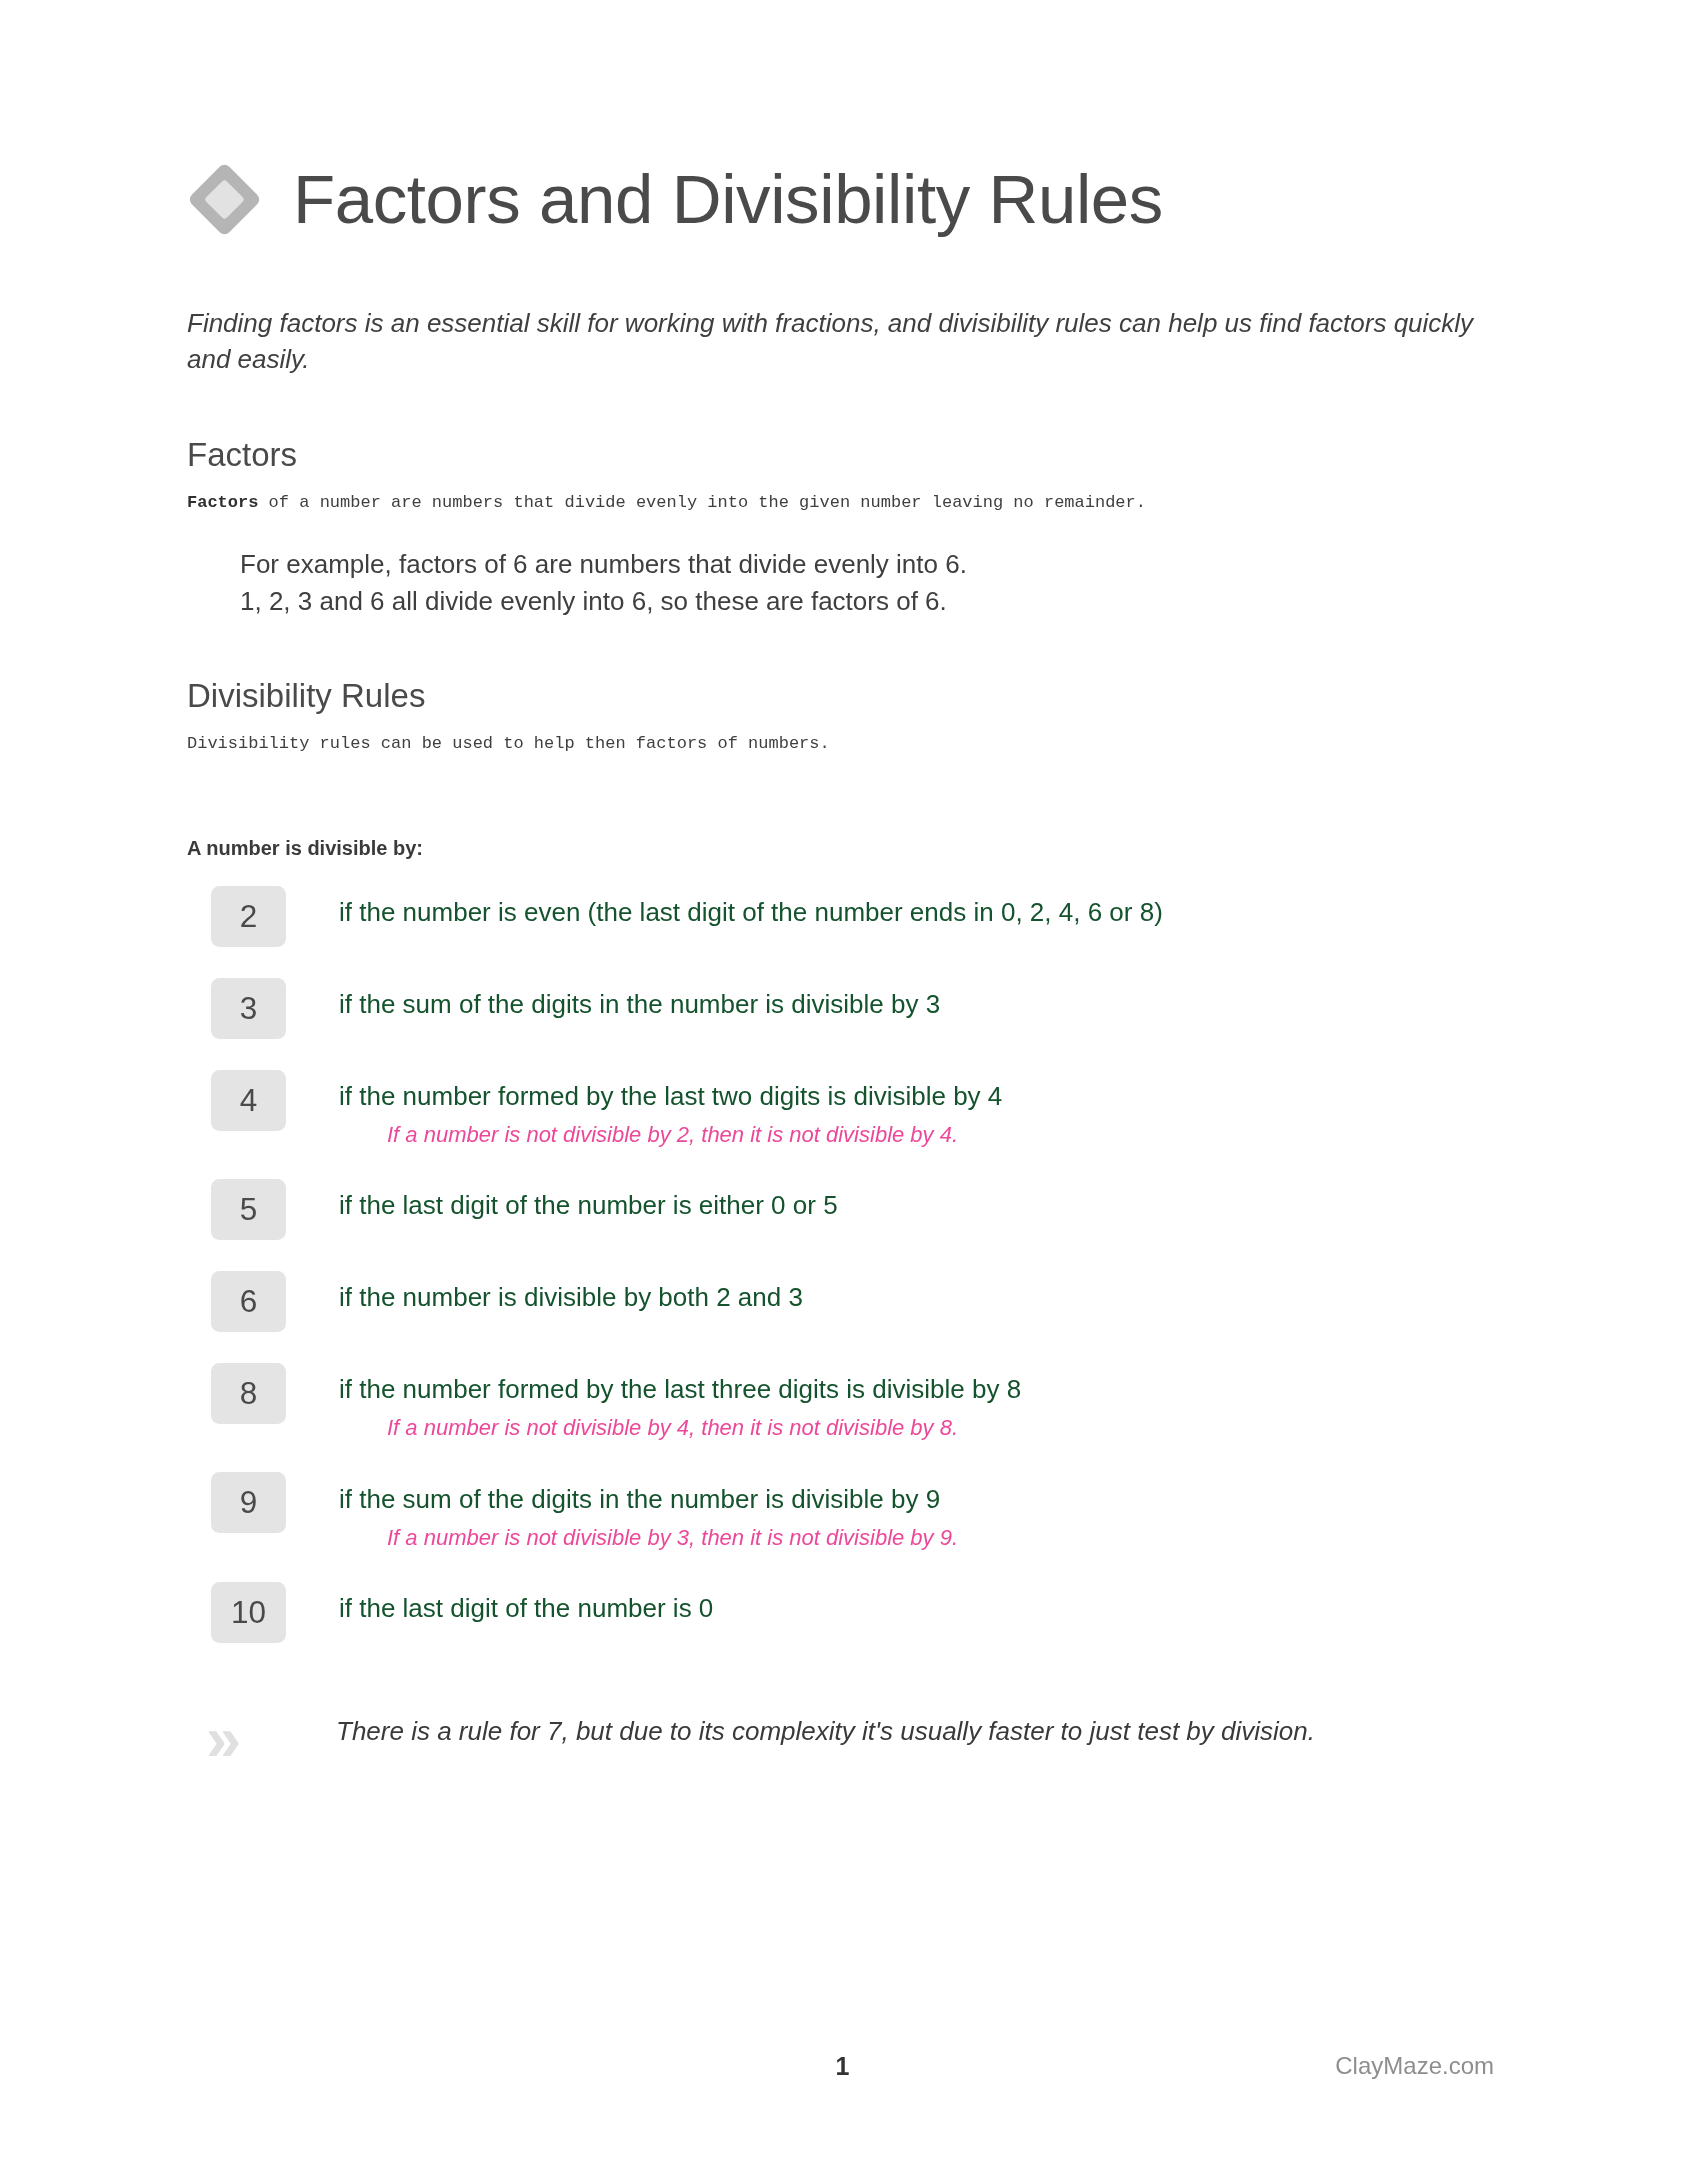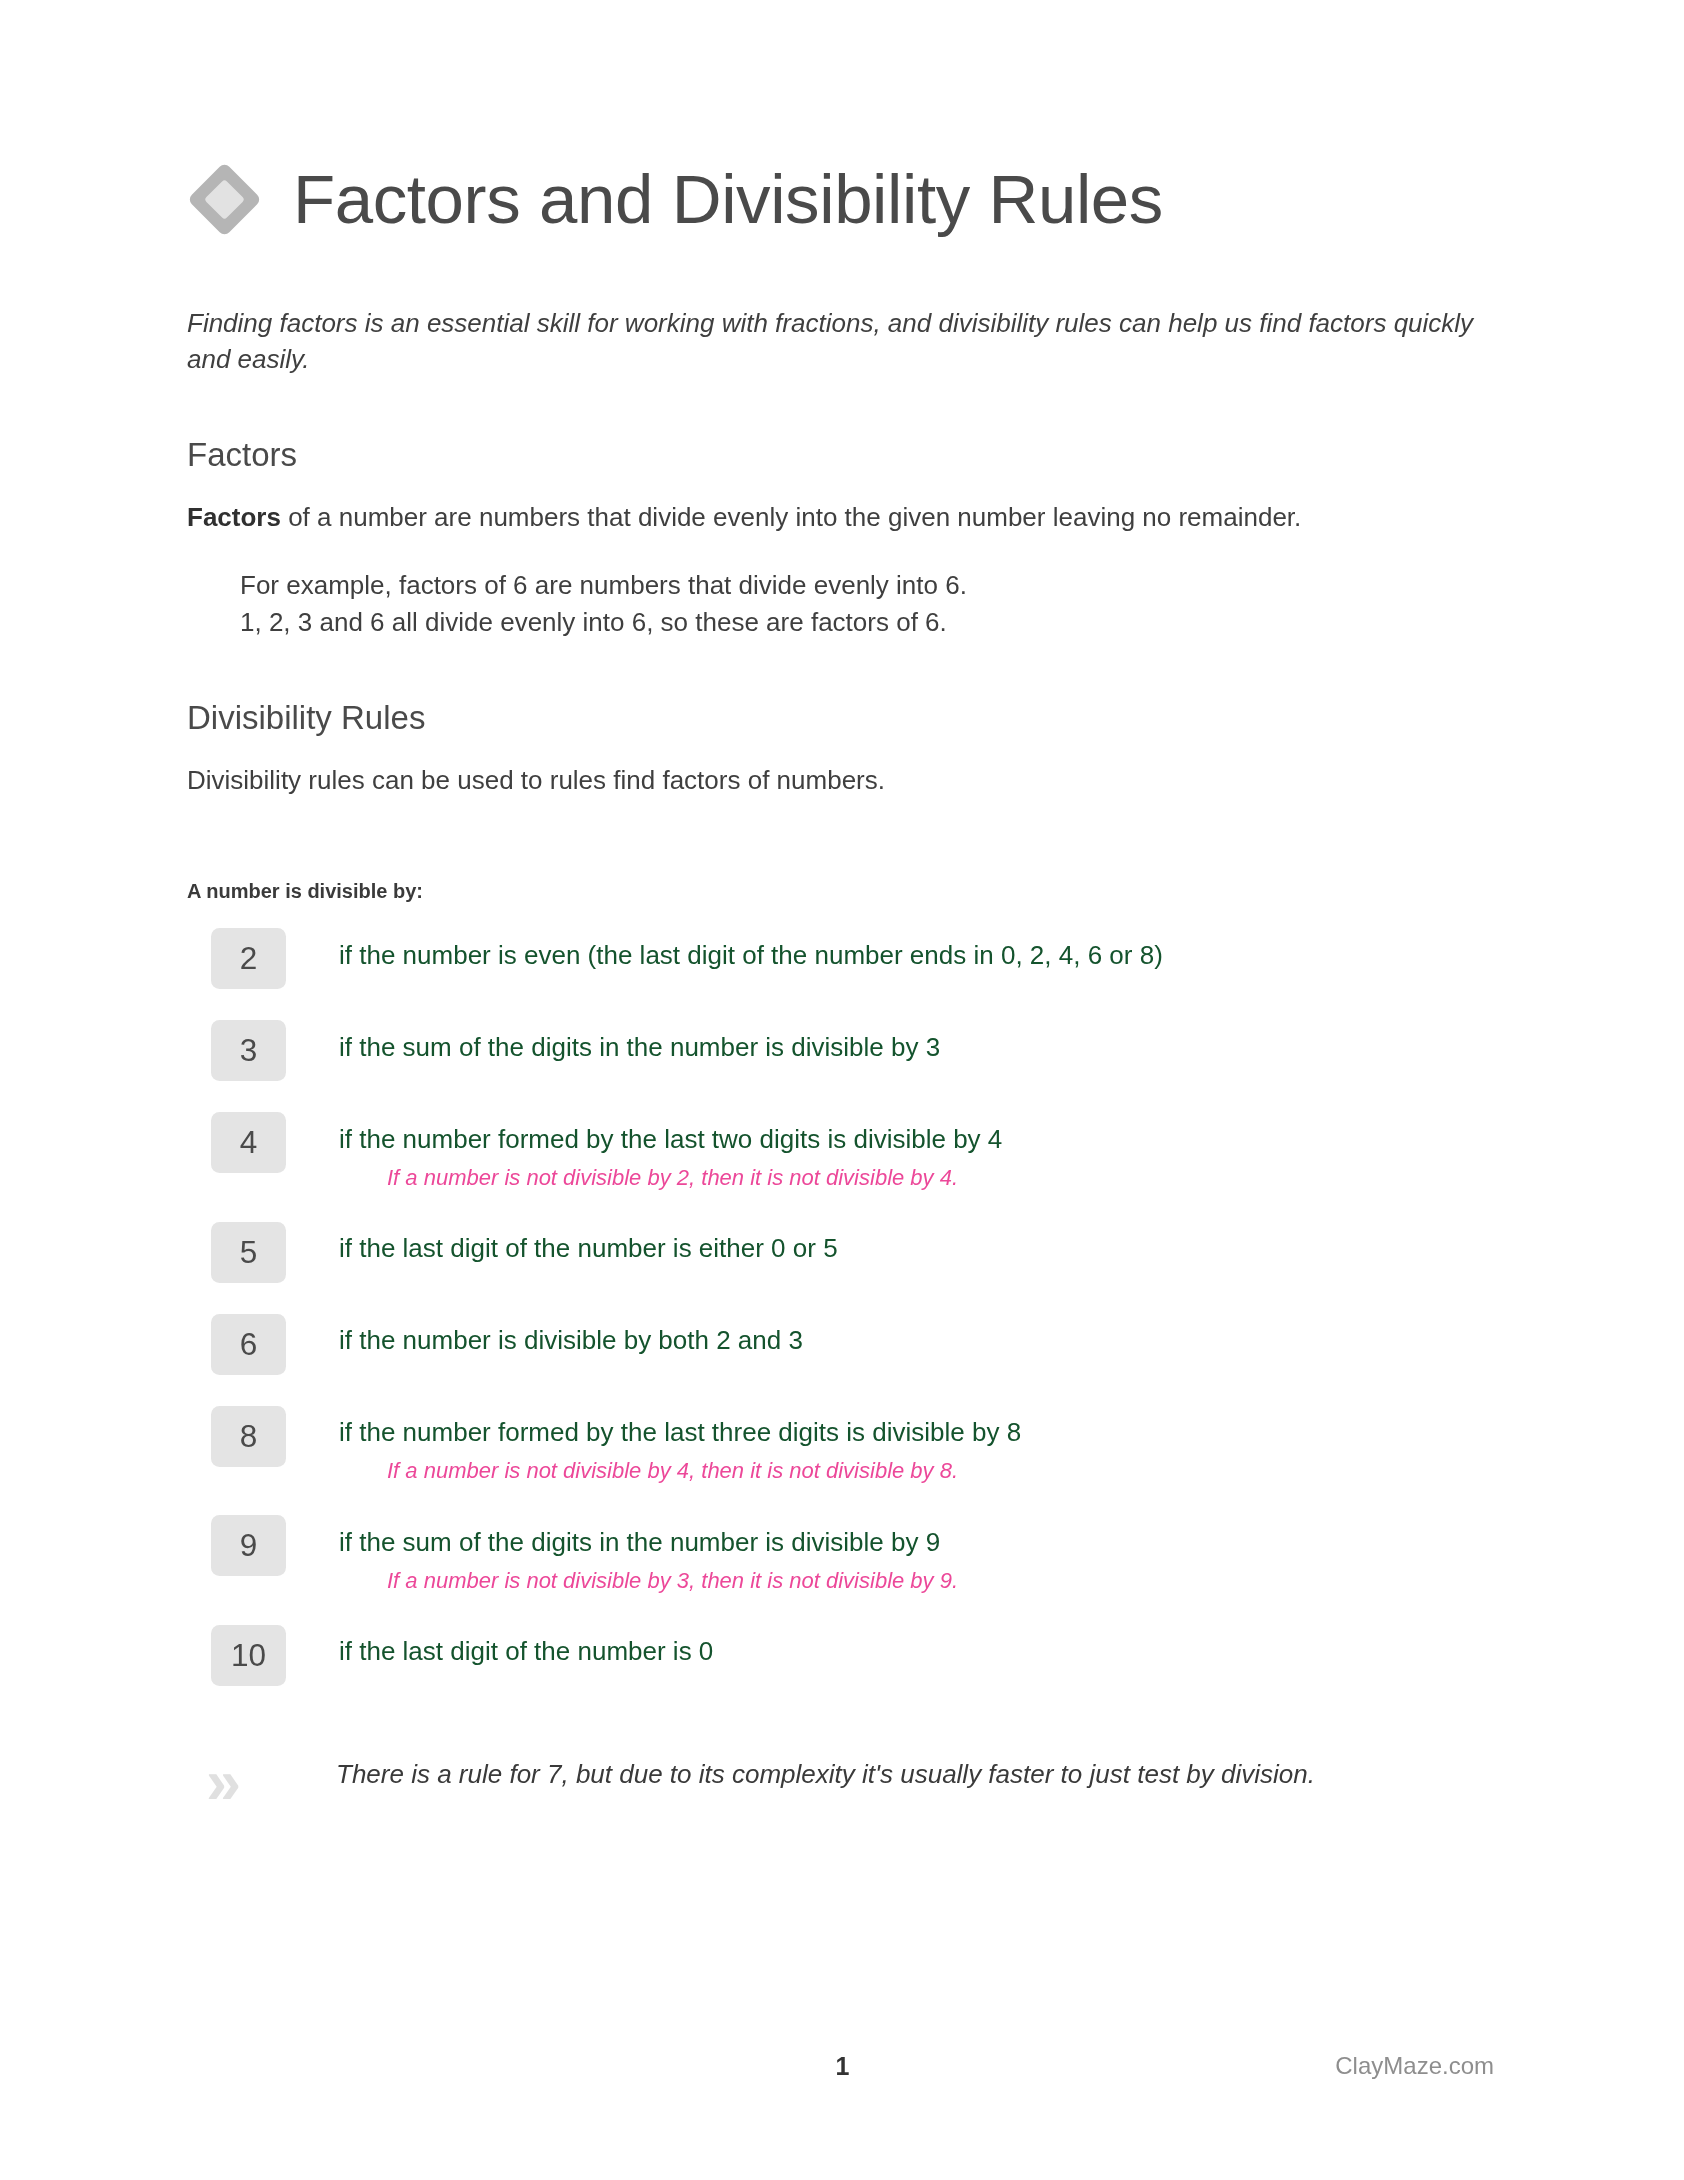--- a/index.html
+++ b/index.html
@@ -80,24 +80,25 @@
 
   
   .section-heading {
     font-size: 33px;
     font-weight: 400;
     color: #4a4a4a;
     margin-top: 58px;
     margin-bottom: 13.6px;
   }
   .body-text {
-    font-size: 26px;
+    font-size: 17px;
     line-height: 1.38;
     color: #3f3f3f;
     max-width: 1278px;
+    font-family: Liberation Mono, monospace;
   }
   .body-text b {
     font-weight: bold;
     color: #303030;
   }
   .example-block {
     margin-top: 31px;
     margin-left: 53px;
     font-size: 26px;
     line-height: 1.42;
@@ -218,21 +219,21 @@
 
   <h2 class="section-heading">Factors</h2>
   <p class="body-text"><b>Factors</b><span> of a number are numbers that divide evenly into the given number leaving no remainder.</span></p>
 
   <div class="example-block">
     <div>For example, factors of 6 are numbers that divide evenly into 6.</div>
     <div>1, 2, 3 and 6 all divide evenly into 6, so these are factors of 6.</div>
   </div>
 
   <h2 class="section-heading">Divisibility Rules</h2>
-  <p class="body-text">Divisibility rules can be used to rules find factors of numbers.</p>
+  <p class="body-text">Divisibility rules can be used to help then factors of numbers.</p>
 
   <div class="subhead-bold">A number is divisible by:</div>
 
   <div class="rules">
 
     <div class="rule-row">
       <div class="rule-badge">2</div>
       <div class="rule-text-wrap">
         <div class="rule-text">if the number is even (the last digit of the number ends in 0, 2, 4, 6 or 8)</div>
       </div>

